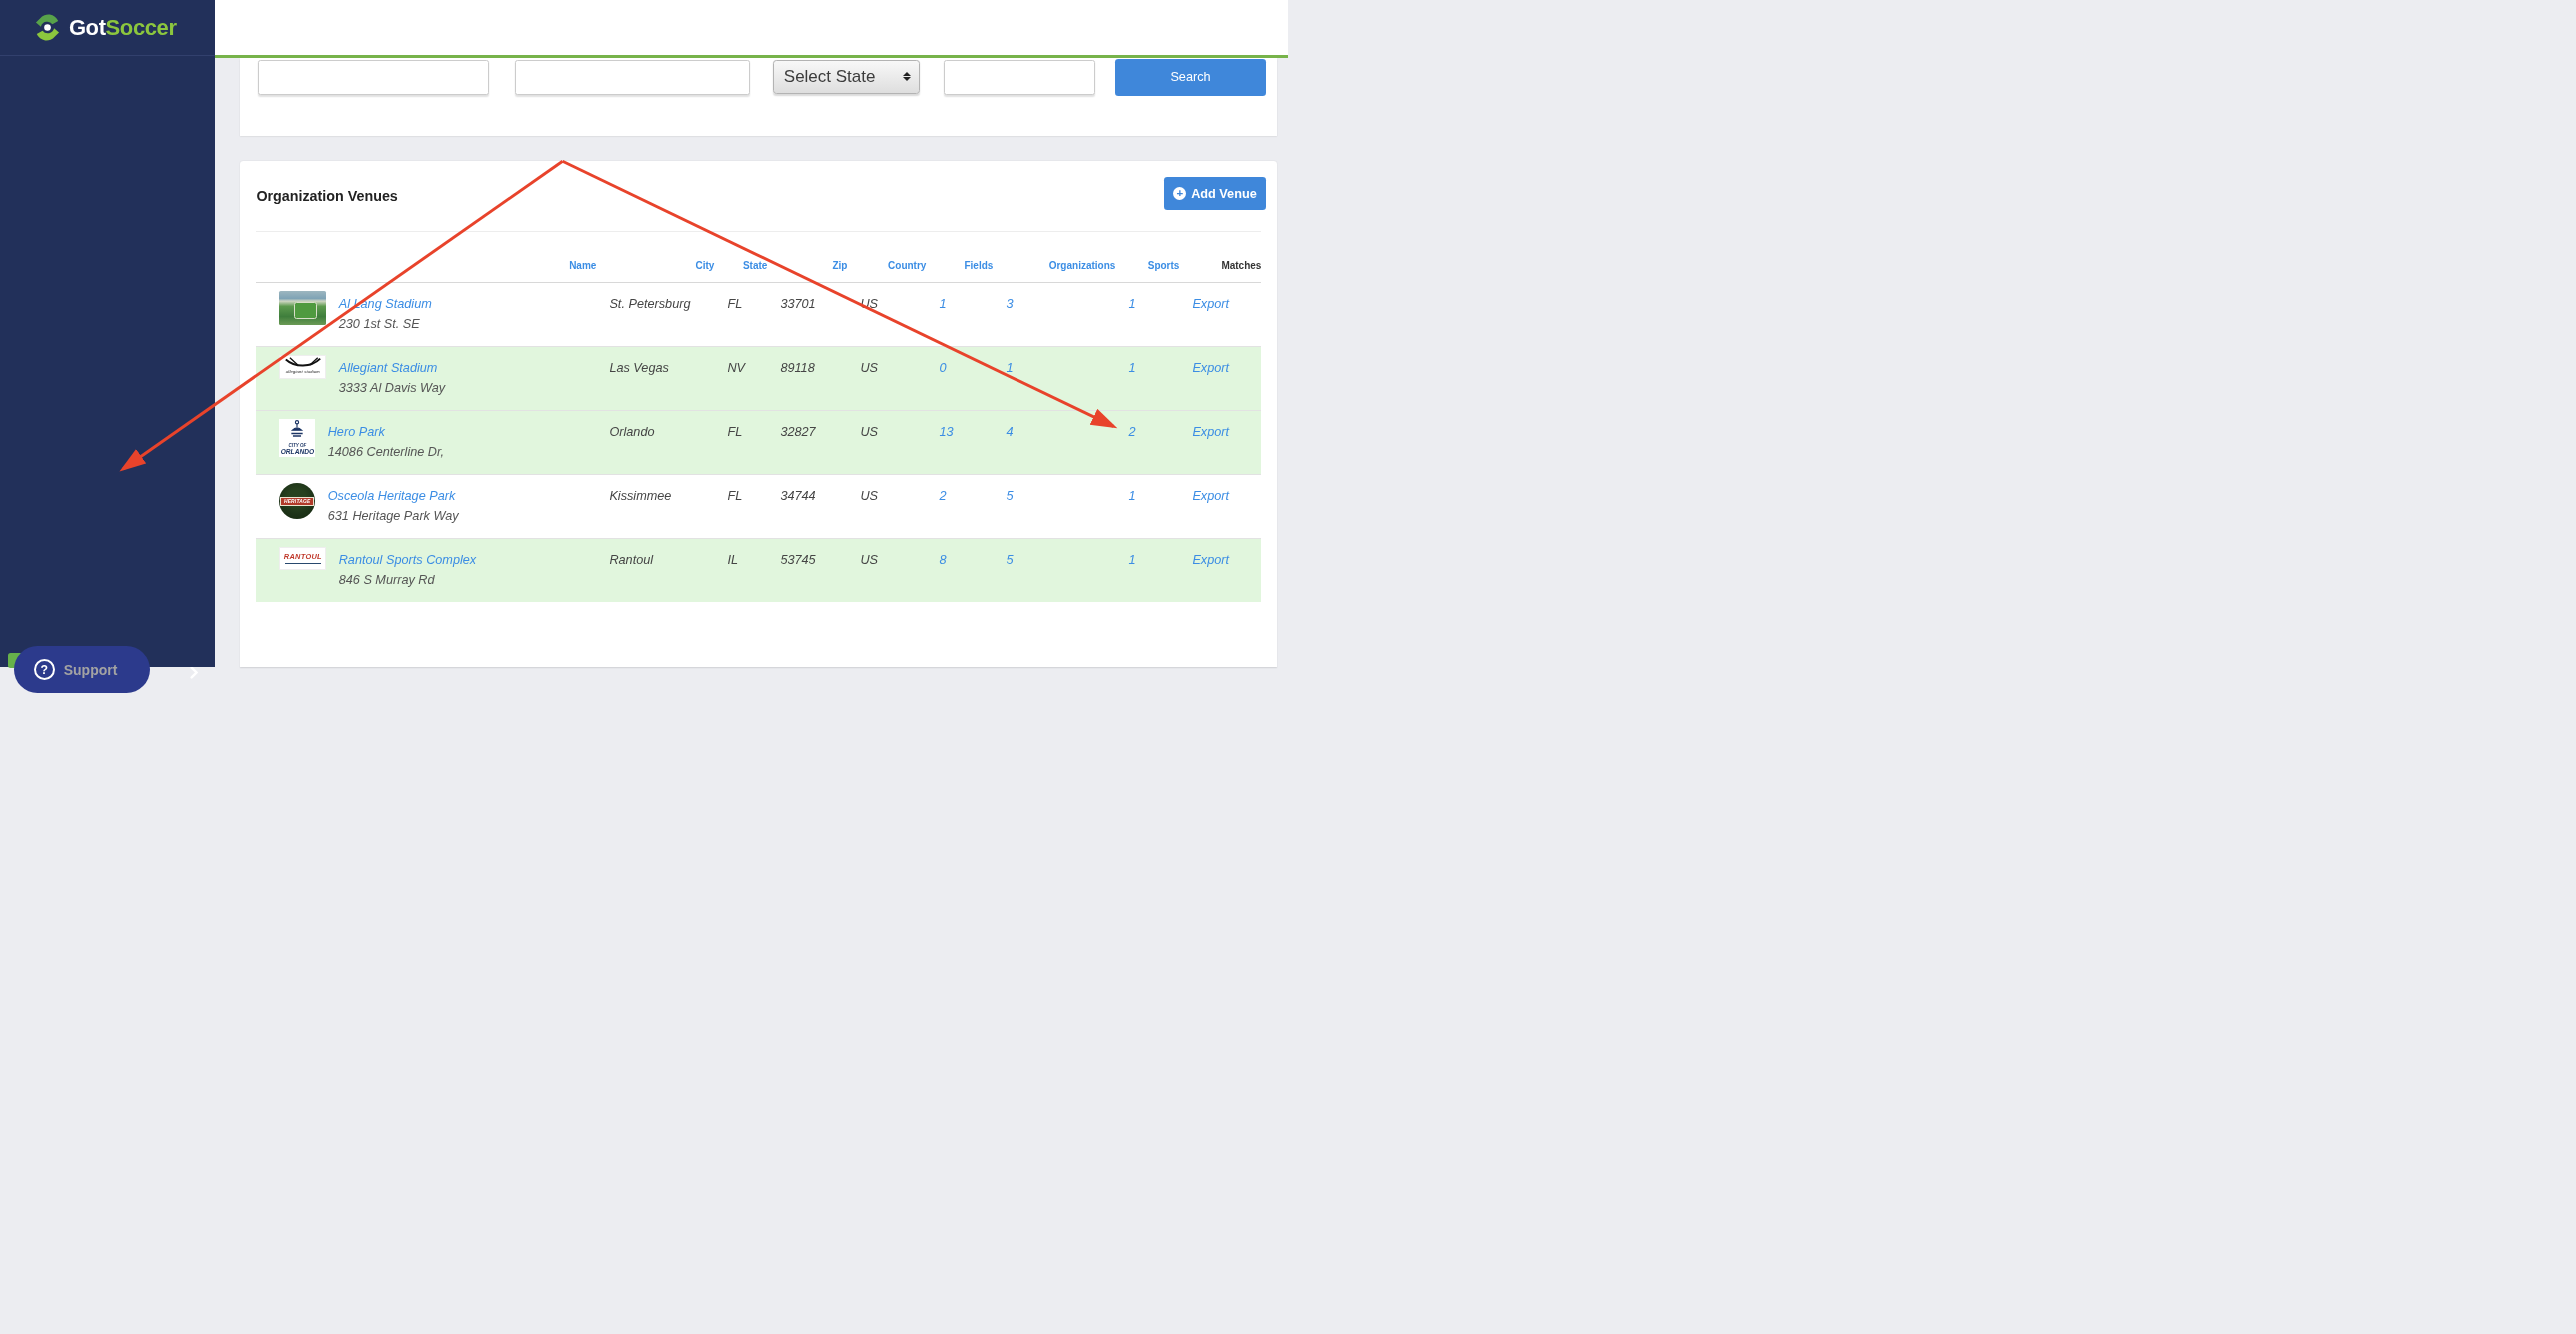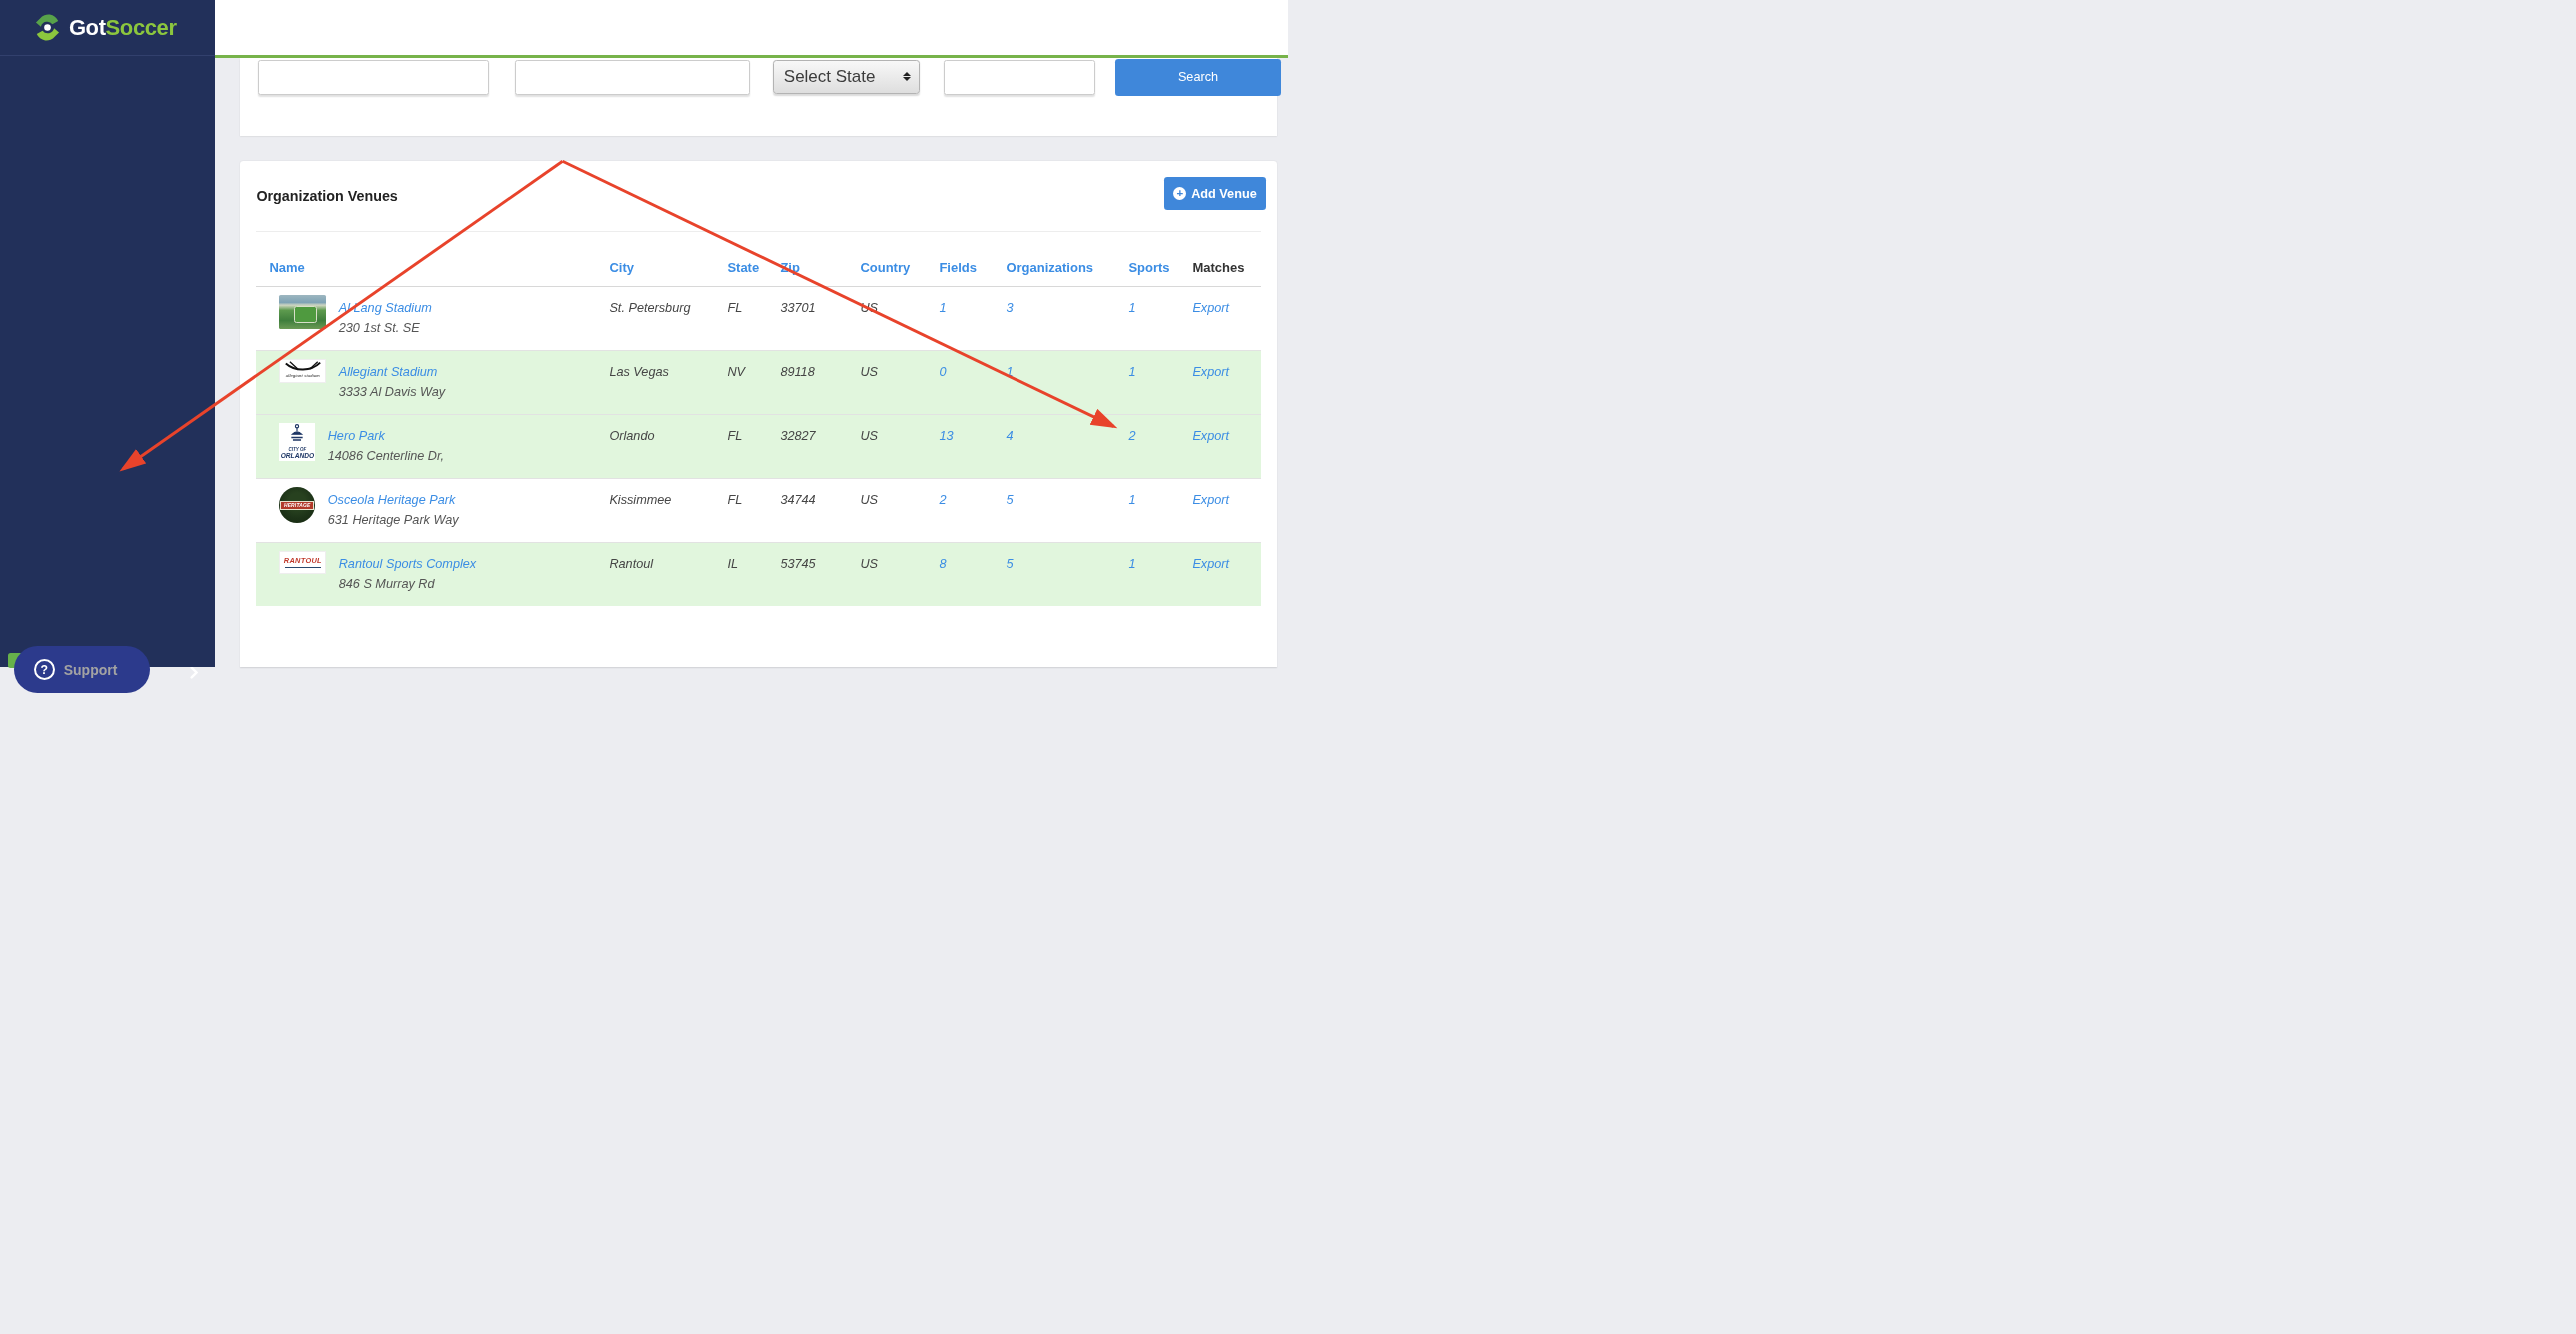--- a/index.html
+++ b/index.html
@@ -41,30 +41,30 @@
   
   #green-bar { left:215px; top:55px; width:1073px; height:3.3px; background:#77b34a; z-index:3;}
   .panel { background:#fff; box-shadow:0 0.8px 1.6px rgba(0,0,0,.12); }
   #search-panel { left:240px; top:58px; width:1037px; height:78px; }
   .f-input { position:absolute; top:1.6px; height:35px; border:0.8px solid #ccc; border-radius:2.5px; background:#fff; box-shadow:0 1.6px 1.6px rgba(0,0,0,.12); font-size:12.3px; padding:0 8.2px; }
   #state-select { position:absolute; left:533px; top:1.6px; width:147px; height:34px; border:0.8px solid #b3b3b3; border-radius:3.3px; background:linear-gradient(#f8f8f8,#dedede); box-shadow:0 1.6px 1.6px rgba(0,0,0,.15); display:flex; align-items:center; justify-content:space-between; padding:0 8.2px 0 9.8px; font-size:17px; color:#3c3c3c; cursor:pointer; }
   .updown { display:flex; flex-direction:column; gap:1.6px; }
   .updown i { width:0; height:0; border-left:4.1px solid transparent; border-right:4.1px solid transparent; }
   .updown .u { border-bottom:4.9px solid #222; } .updown .d { border-top:4.9px solid #222; }
   .btn-blue { background:#3f87da; color:#fff; border:none; border-radius:3.3px; font-size:12.7px; cursor:pointer; font-family:"Liberation Sans",sans-serif; }
-  #search-btn { position:absolute; left:875px; top:0.8px; width:166px; height:37px; }
+  #search-btn { position:absolute; left:875px; top:0.8px; width:151px; height:37px; }
 
   #venues-panel { left:240px; top:161px; width:1037px; height:506px; border-radius:3.3px 3.3px 0 0; }
   #panel-title { position:absolute; left:16.4px; top:27px; font-size:14.3px; font-weight:bold; color:#222; }
   #add-venue { position:absolute; left:924px; top:16.4px; width:102px; height:33px; font-weight:bold; display:flex; align-items:center; justify-content:center; gap:4.9px;}
   #add-venue .plus { width:13px; height:13px; border-radius:50%; background:#fff; color:#3f87da; font-size:11.5px; font-weight:bold; display:flex; align-items:center; justify-content:center; line-height:1;}
   #panel-divider { position:absolute; left:16.4px; top:70px; width:1005px; height:0.8px; background:#ededed; }
 
   table { position:absolute; left:16.4px; top:79px; width:1005px; border-collapse:collapse; table-layout:fixed; }
-  thead th { text-align:left; font-size:13px; color:#3b8de4; padding:19.7px 0 11.5px 13px; border-bottom:1.6px solid #d8d8d8; cursor:pointer; }
+  thead th { text-align:right; font-size:10px; color:#3b8de4; padding:19.7px 0 11.5px 13px; border-bottom:1.6px solid #d8d8d8; cursor:pointer; }
   thead th.nolink { color:#333; cursor:default; }
   tbody td { vertical-align:top; font-size:12.7px; color:#454545; padding:14px 0 0 13px; height:63px; }
   tbody tr { border-top:0.8px solid #e2e2e2;font-style:italic; }
   tbody tr:first-child { border-top:none; }
   tr.green { background:#e1f6dd; }
   a.lnk { color:#3b8de4; text-decoration:none; cursor:pointer; }
   .name-cell { display:flex; padding:7.4px 0 0 23px !important; }
   .thumb { flex:0 0 auto; margin-right:12.3px; overflow:hidden; position:relative; }
   .name-txt { padding-top:6.6px; }
   .addr { color:#555; margin-top:5.7px; }

